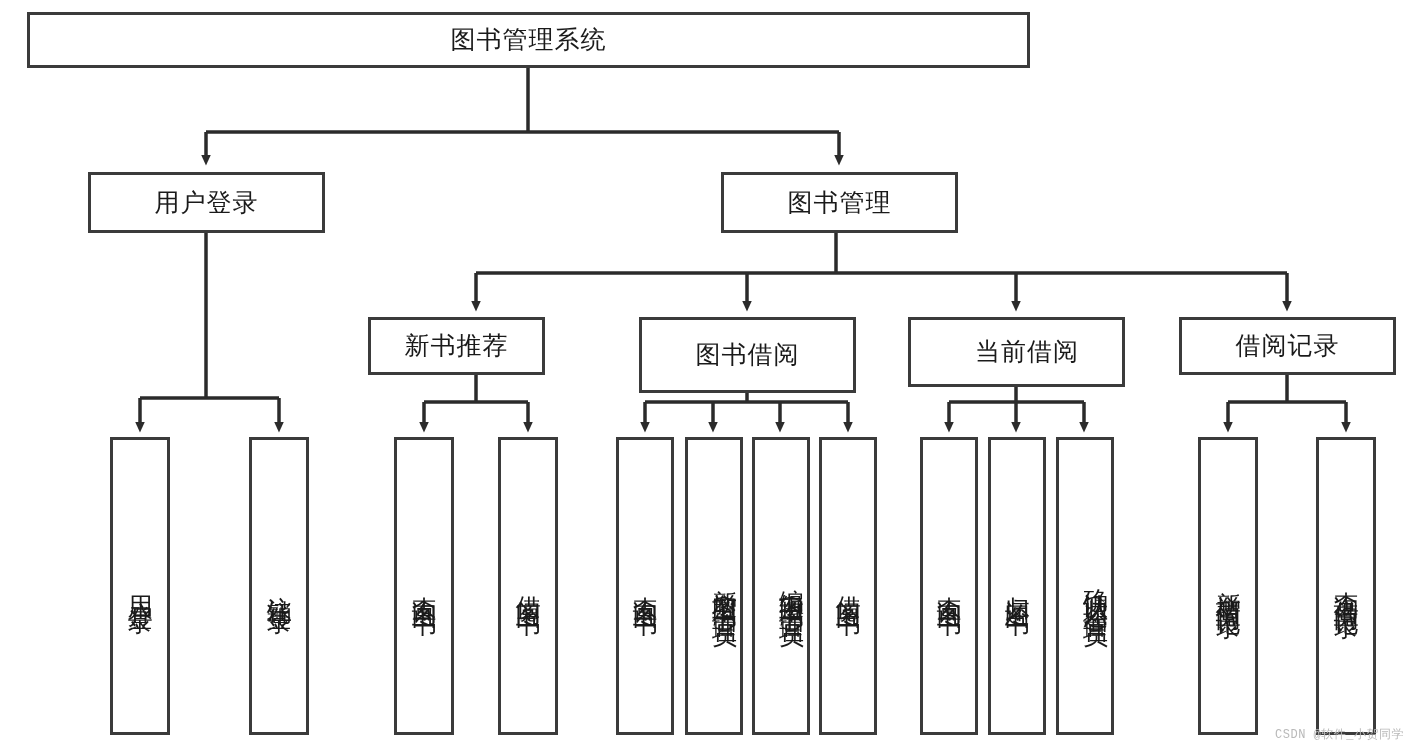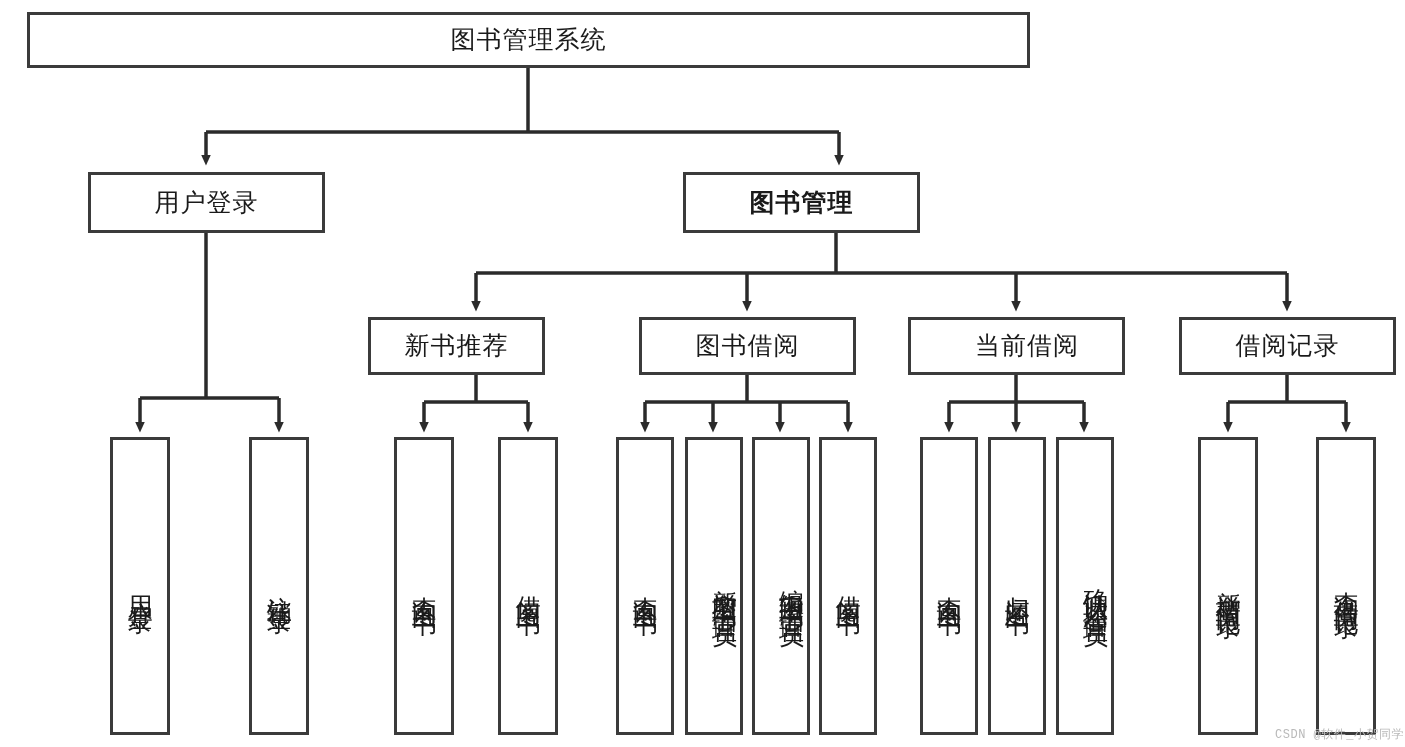--- a/index.html
+++ b/index.html
@@ -122,27 +122,27 @@
       <path d="M1221,402 L1339,402"></path>
       <path d="M1221,402 L1221,423" marker-end="url(#arrow)"></path>
       <path d="M1339,402 L1339,423" marker-end="url(#arrow)"></path>
     </g>
   </svg>
 
   <div class="node node-h" style="left:20px; top:12px; width:1003px; height:56px;">图书管理系统</div>
 
   <div class="node node-h" style="left:81px; top:172px; width:237px; height:61px;">用户登录</div>
 
-  <div class="node node-h" style="left:676px; top:172px; width:237px; height:61px;font-weight:bold;">图书管理</div>
+  <div class="node node-h" style="left:714px; top:172px; width:237px; height:61px;">图书管理</div>
 
   <div class="node node-h" style="left:361px; top:317px; width:177px; height:58px;">新书推荐</div>
 
-  <div class="node node-h" style="left:632px; top:317px; width:217px; height:58px;">图书借阅</div>
+  <div class="node node-h" style="left:632px; top:317px; width:217px; height:76px;">图书借阅</div>
 
-  <div class="node node-h" style="left:901px; top:317px; width:217px; height:58px;padding-left:21px;">当前借阅</div>
+  <div class="node node-h" style="left:901px; top:317px; width:217px; height:70px;padding-left:21px;">当前借阅</div>
 
   <div class="node node-h" style="left:1172px; top:317px; width:217px; height:58px;">借阅记录</div>
 
   <div class="node node-v center-v" style="left:103px; top:437px; width:60px; height:298px;">用户登录</div>
 
   <div class="node node-v center-v" style="left:242px; top:437px; width:60px; height:298px;">注销登录</div>
 
   <div class="node node-v center-v" style="left:387px; top:437px; width:60px; height:298px;">查询图书</div>
 
   <div class="node node-v center-v" style="left:491px; top:437px; width:60px; height:298px;">借阅图书</div>

